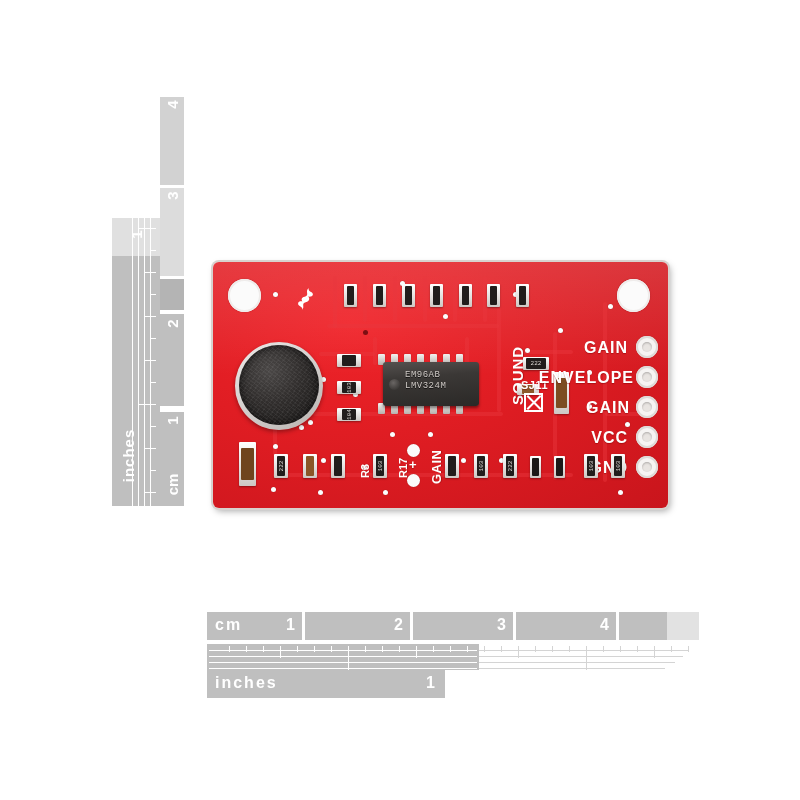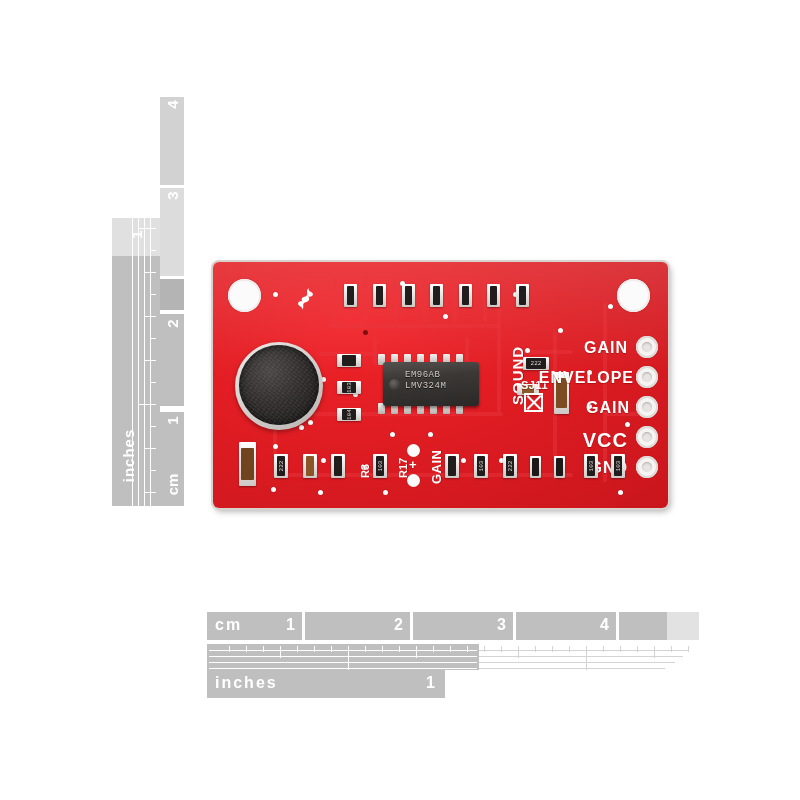--- a/index.html
+++ b/index.html
@@ -381,21 +381,21 @@
 
     <div class="pad" style="left:423px;top:74px;"></div>
     <div class="pad" style="left:423px;top:104px;"></div>
     <div class="pad" style="left:423px;top:134px;"></div>
     <div class="pad" style="left:423px;top:164px;"></div>
     <div class="pad" style="left:423px;top:194px;"></div>
 
     <span class="silk" style="right:40px;top:77px;font-size:16px;letter-spacing:1px;">GAIN</span>
     <span class="silk" style="right:34px;top:107px;font-size:16px;letter-spacing:1px;">ENVELOPE</span>
     <span class="silk" style="right:38px;top:137px;font-size:16px;letter-spacing:1px;">GAIN</span>
-    <span class="silk" style="right:40px;top:167px;font-size:20px;letter-spacing:1px;">VCC</span>
+    <span class="silk" style="right:40px;top:167px;font-size:16px;letter-spacing:1px;">VCC</span>
     <span class="silk" style="right:40px;top:197px;font-size:16px;letter-spacing:1px;">GND</span>
 
     <div class="smd cap" style="left:26px;top:180px;width:17px;height:44px;">
       <div class="body" style="left:14%;top:14%;width:72%;height:72%;background:#6f441e;"></div>
     </div>
     <div class="smd res" style="left:61px;top:192px;width:14px;height:24px;">
         <div class="body"></div>
         <div class="code" style="font-size:6px;transform:rotate(-90deg);">222</div>
       </div>
     <div class="smd cap" style="left:90px;top:192px;width:14px;height:24px;">

